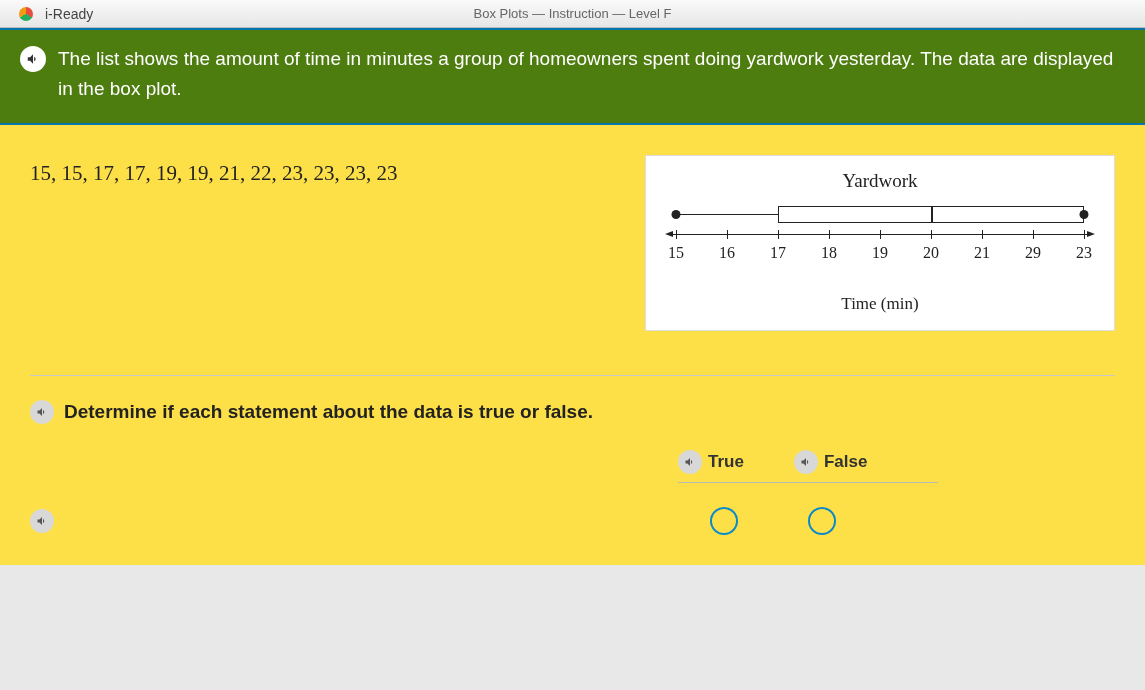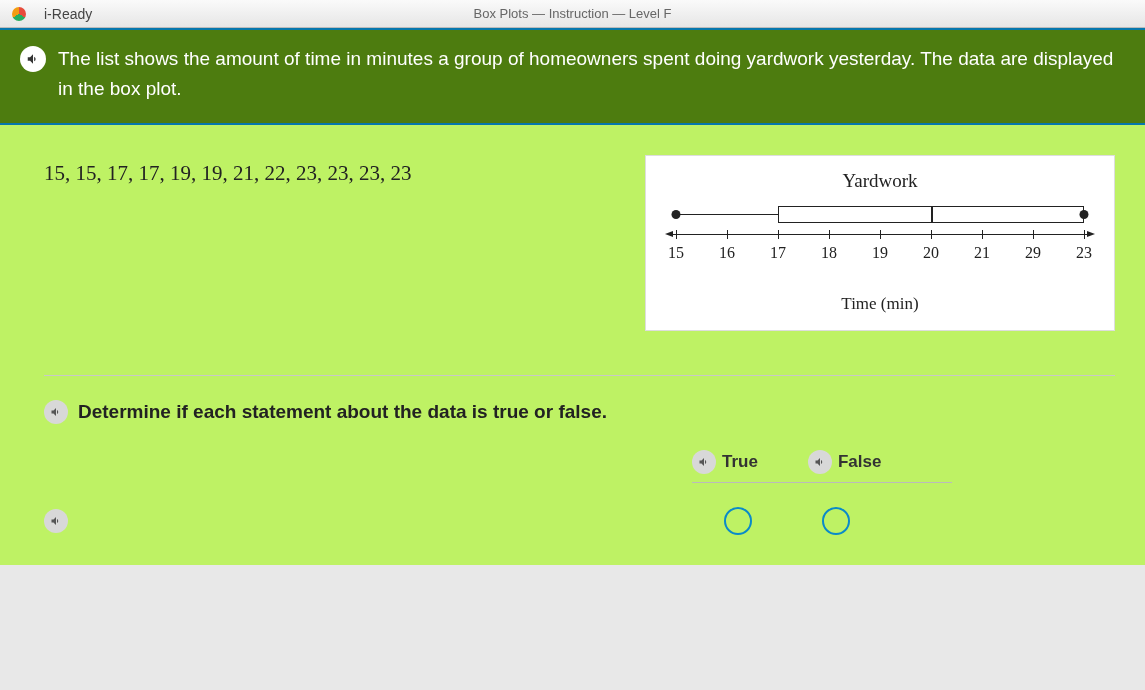--- a/index.html
+++ b/index.html
@@ -1,24 +1,24 @@
 <!DOCTYPE html>
 <html><head>
 <meta charset="utf-8">
 <style>
   * { margin:0; padding:0; box-sizing:border-box; }
   html,body { width:1145px; height:690px; font-family:Arial,Helvetica,sans-serif; background:#e8e8e8; overflow:hidden; }
   .titlebar { height:28px; background:linear-gradient(#fafafa,#e6e6e6); border-bottom:1px solid #bbb; display:flex; align-items:center; font-size:14px; color:#333; }
-  .logo { display:flex; align-items:center; gap:18px; margin-left:12px; font-weight:500; color:#444; }
+  .logo { display:flex; align-items:center; gap:12px; margin-left:19px; font-weight:500; color:#444; }
   .logo-mark { width:14px; height:14px; border-radius:50%; background:conic-gradient(#e74c3c 0 120deg,#27ae60 120deg 240deg,#f39c12 240deg 360deg); }
   .crumb { position:absolute; left:50%; transform:translateX(-50%); color:#666; font-size:13px; }
   .banner { background:#4d7c0f; color:#fff; padding:14px 20px 18px 20px; display:flex; align-items:flex-start; gap:12px; font-size:19px; line-height:1.6; border-top:2px solid #0677ad; border-bottom:2px solid #0677ad; }
   .speaker { width:26px; height:26px; border-radius:50%; background:#fff; color:#333; display:flex; align-items:center; justify-content:center; flex-shrink:0; margin-top:2px; cursor:pointer; }
   .speaker svg { width:14px; height:14px; }
-  .content { background:#bef264;padding-left:14px; }
+  .content { background:#fde047; }
   .upper { display:flex; padding:30px 30px 20px 30px; align-items:flex-start; }
   .datalist { font-family:Georgia,'Times New Roman',serif; font-size:21px; color:#222; flex:1; padding-top:6px; }
   .plotbox { width:470px; background:#fff; padding:14px 20px 16px 20px; border:1px solid #ddd; }
   .plot-title { text-align:center; font-family:Georgia,serif; font-size:19px; color:#222; margin-bottom:14px; }
   .bp { position:relative; height:50px; margin:0 10px; }
   .bp-axis { position:absolute; top:28px; left:-6px; right:-6px; height:1px; background:#222; }
   .bp-axis::before,.bp-axis::after { content:""; position:absolute; top:-3px; width:0; height:0; border-top:3.5px solid transparent; border-bottom:3.5px solid transparent; }
   .bp-axis::before { left:-5px; border-right:8px solid #222; }
   .bp-axis::after  { right:-5px; border-left:8px solid #222; }
   .tick { position:absolute; top:24px; width:1px; height:9px; background:#222; }

